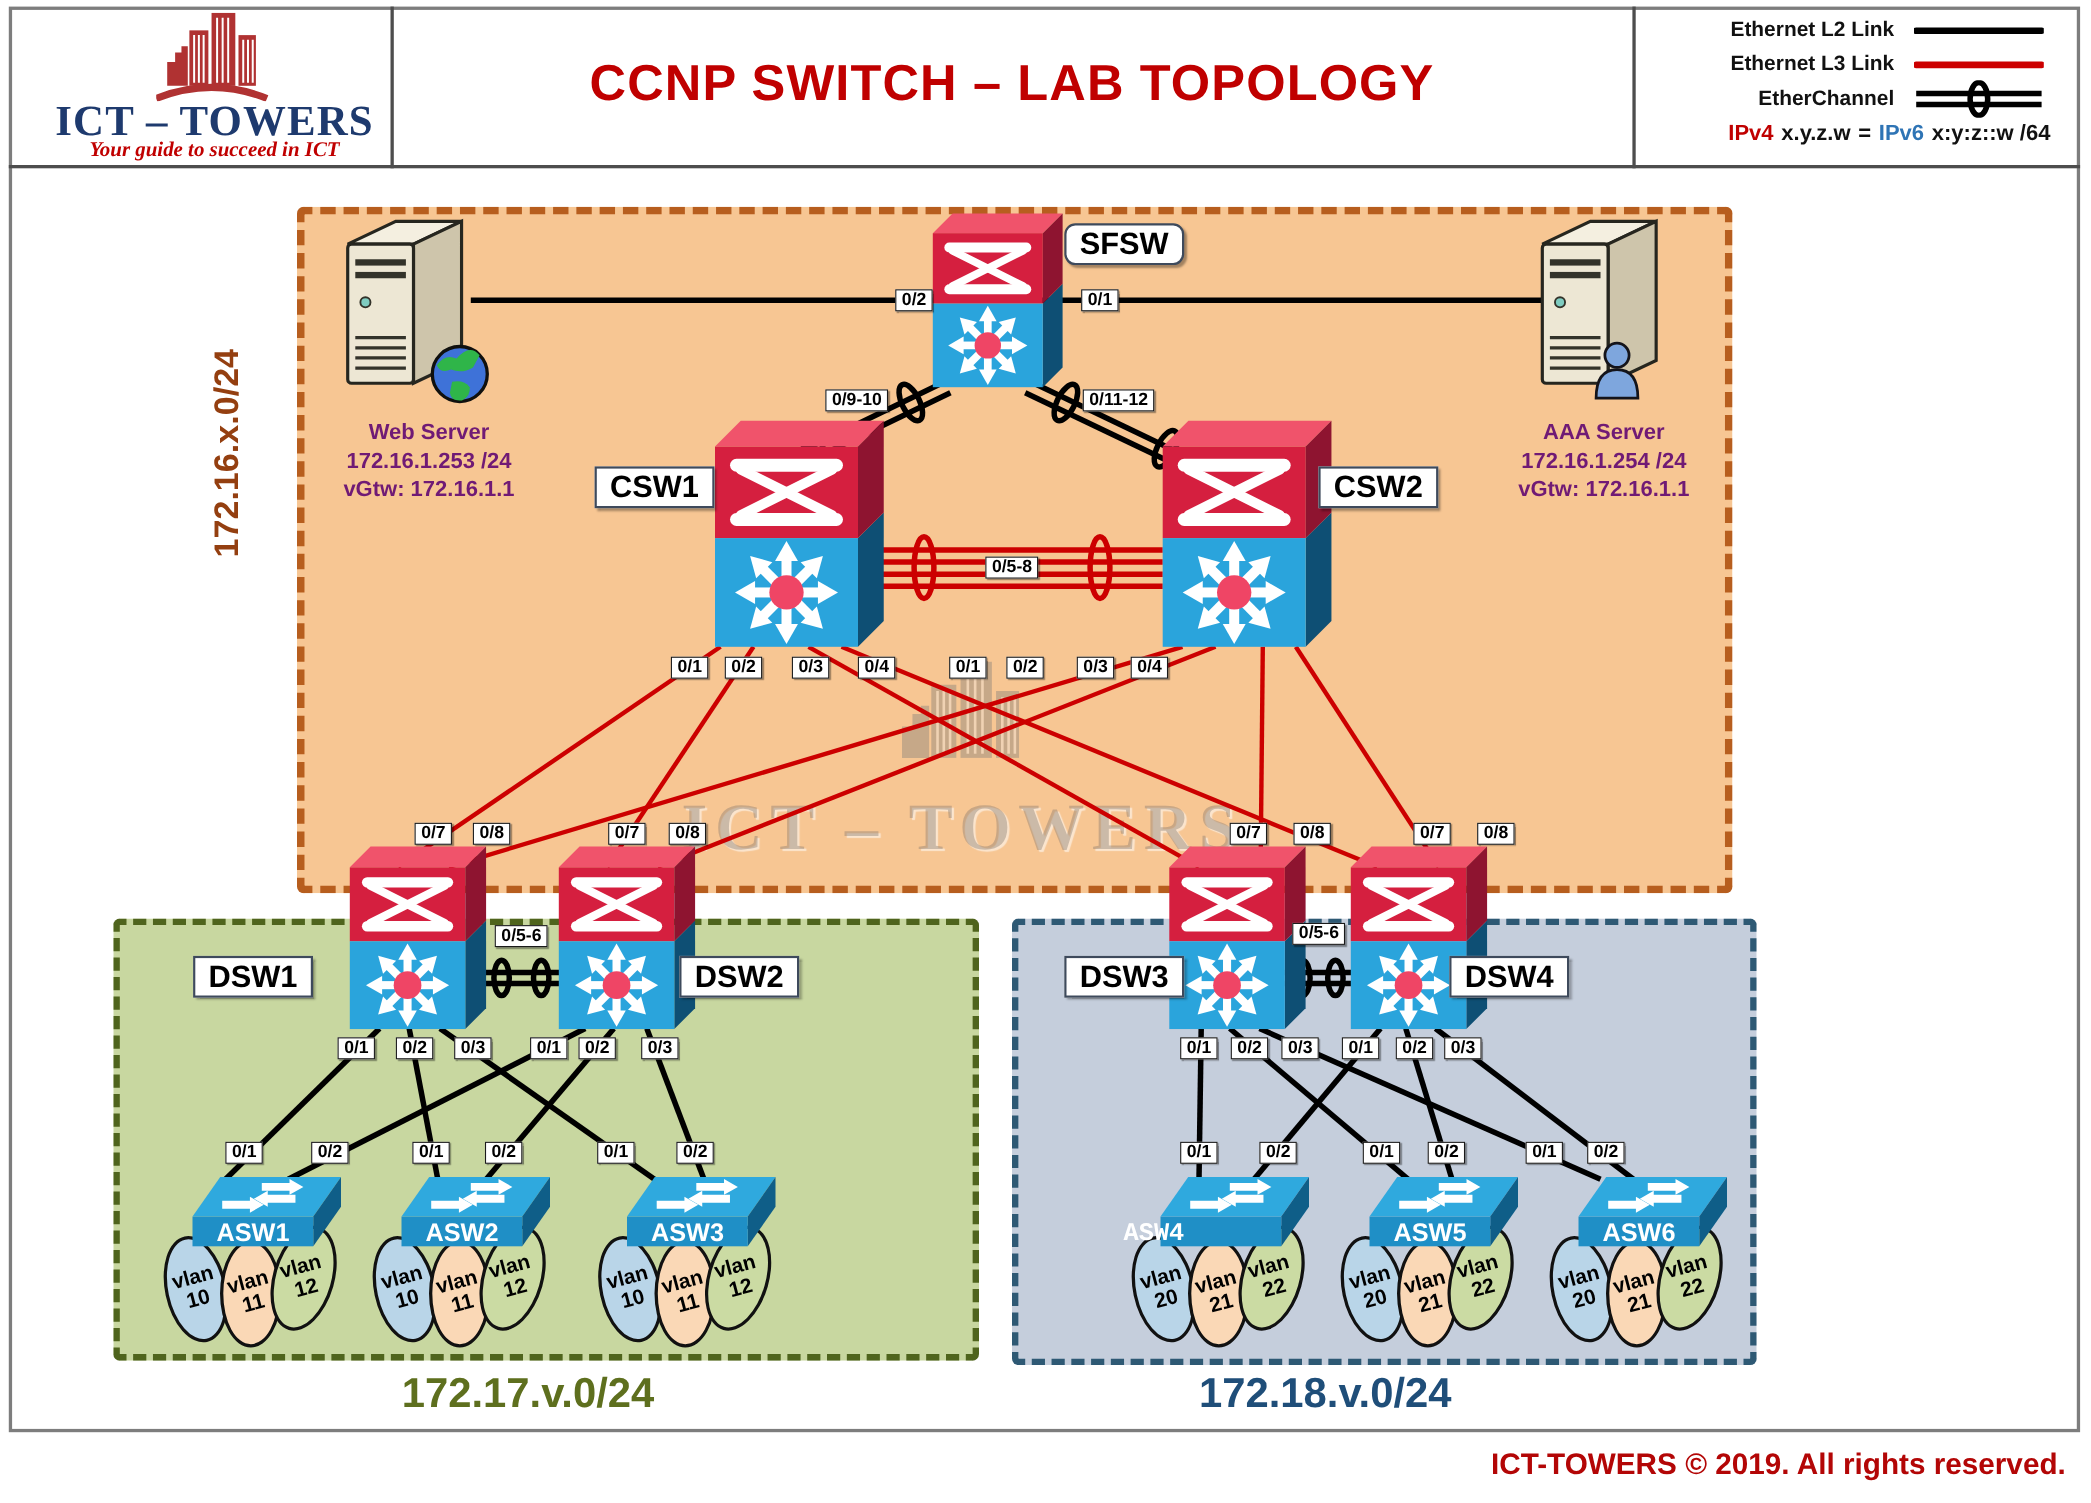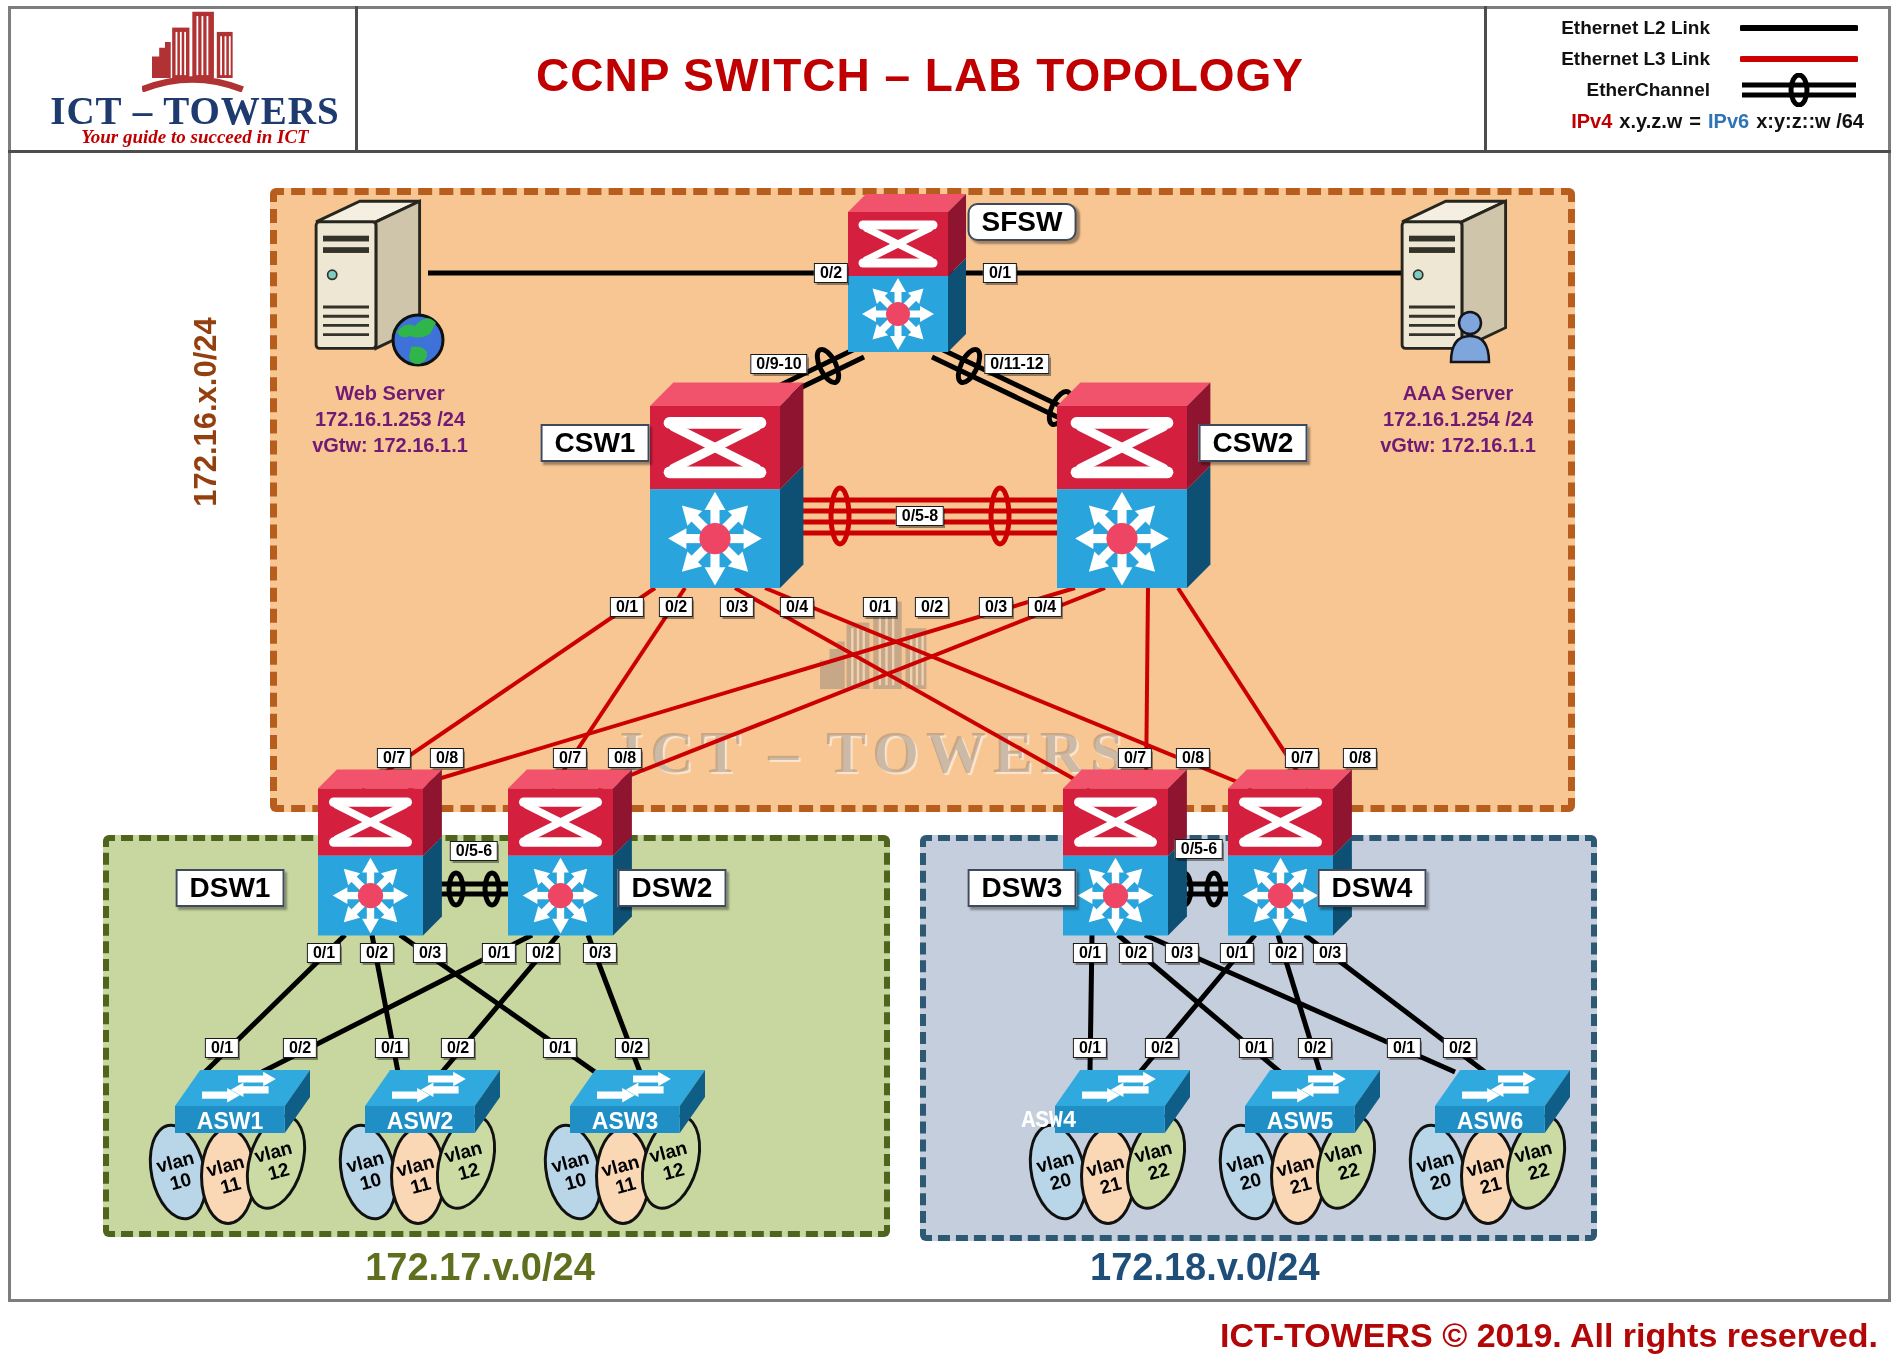--- a/index.html
+++ b/index.html
@@ -9,21 +9,21 @@
     border:3px solid #7d7d7d;box-sizing:border-box;background:#fff;}
   .hdiv{position:absolute;background:#4d4d4d;}
   
   .brand{position:absolute;left:25px;top:88px;width:340px;text-align:center;
     font-family:"Liberation Serif",serif;font-weight:bold;font-size:39px;color:#1E3A6E;letter-spacing:1px;}
   .tagline{position:absolute;left:25px;top:126px;width:340px;text-align:center;
     font-family:"Liberation Serif",serif;font-style:italic;font-weight:bold;font-size:19px;color:#C00000;}
   .title{position:absolute;left:370px;top:48px;width:1100px;text-align:center;
     font-weight:bold;font-size:46px;color:#C00000;letter-spacing:1px;}
   .legend{position:absolute;left:1488px;top:12px;width:396px;}
-  .legend-row{display:flex;justify-content:flex-end;align-items:center;gap:30px;
+  .legend-row{display:flex;justify-content:flex-end;align-items:center;gap:18px;
     height:31px;padding-right:26px;}
   .legend-label{font-weight:bold;font-size:19px;color:#111;white-space:nowrap;}
   .legend-sample{width:118px;flex:0 0 118px;display:flex;align-items:center;}
   .ip-note{display:flex;justify-content:flex-end;gap:7px;align-items:center;height:32px;
     padding-right:20px;font-weight:bold;font-size:20px;color:#111;white-space:nowrap;}
   .ipv4{color:#C00000;} .ipv6{color:#2E74B5;}
   
   .zone{position:absolute;box-sizing:border-box;border-radius:6px;}
   .zone-orange{left:270px;top:188px;width:1305px;height:624px;background:#F7C693;border:7px dashed #B75E1E;}
   .zone-green{left:103px;top:835px;width:787px;height:402px;background:#C8D7A0;border:6px dashed #4F641D;}
@@ -52,21 +52,21 @@
     font-weight:bold;font-size:16px;color:#000;padding:0 5px;white-space:nowrap;}
   .server-text{position:absolute;width:280px;text-align:center;font-weight:bold;
     font-size:20px;line-height:26px;color:#701a75;}
   
   .vlan{position:absolute;width:56px;height:98px;border:3px solid #111;border-radius:50%;
     transform:translate(-50%,-50%) rotate(var(--r));display:flex;align-items:center;justify-content:center;
     box-sizing:border-box;}
   .vlan.blue{background:#B9D5E8;} .vlan.peach{background:#FAD8B6;} .vlan.green{background:#CBDBA3;}
   .vlan-text{font-weight:bold;font-size:19px;line-height:20px;text-align:center;color:#000;
     transform:rotate(var(--tr));}
-  .footer{position:absolute;right:23px;top:1316px;font-weight:bold;font-size:34px;color:#B30606;}
+  .footer{position:absolute;right:23px;top:1316px;font-weight:bold;font-size:27px;color:#B30606;}
 </style>
 </head>
 <body>
 
 <div id="stage">
 
   <div class="frame"></div>
   <div class="hdiv" style="left:355px;top:6px;width:3px;height:147px;"></div>
   <div class="hdiv" style="left:1484px;top:6px;width:3px;height:147px;"></div>
   <div class="hdiv" style="left:8px;top:150px;width:1883px;height:3px;"></div>

